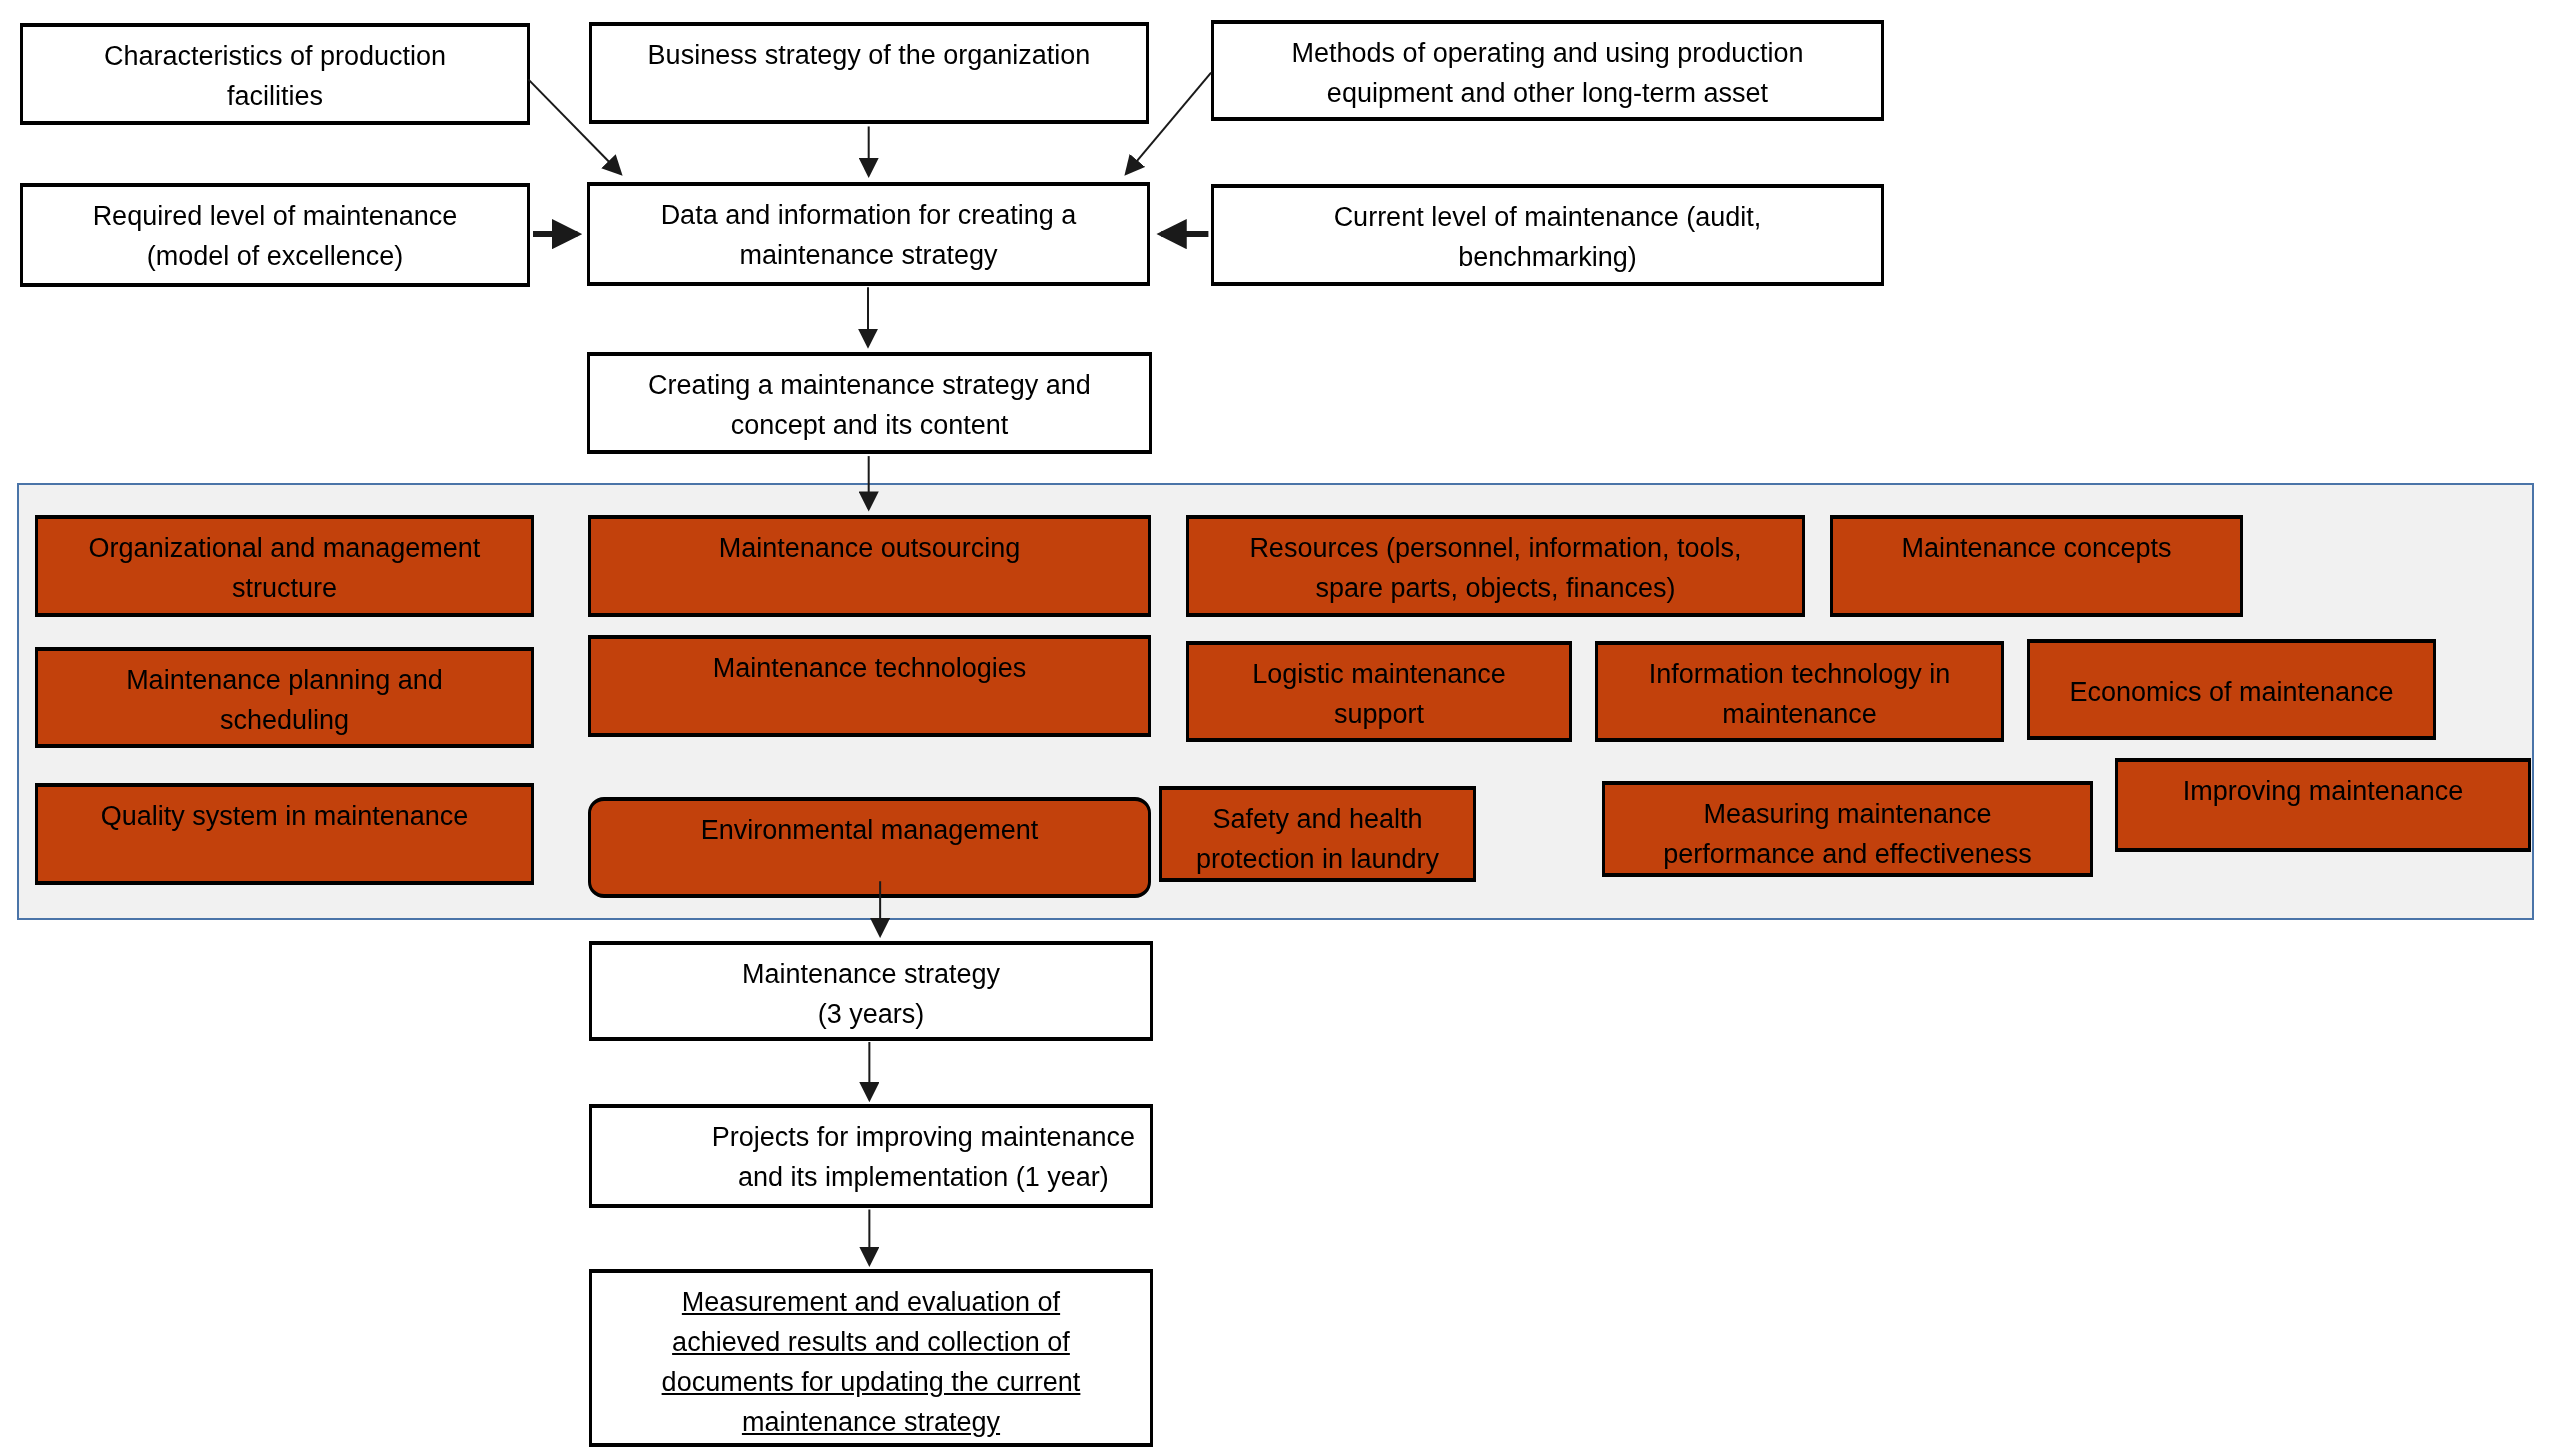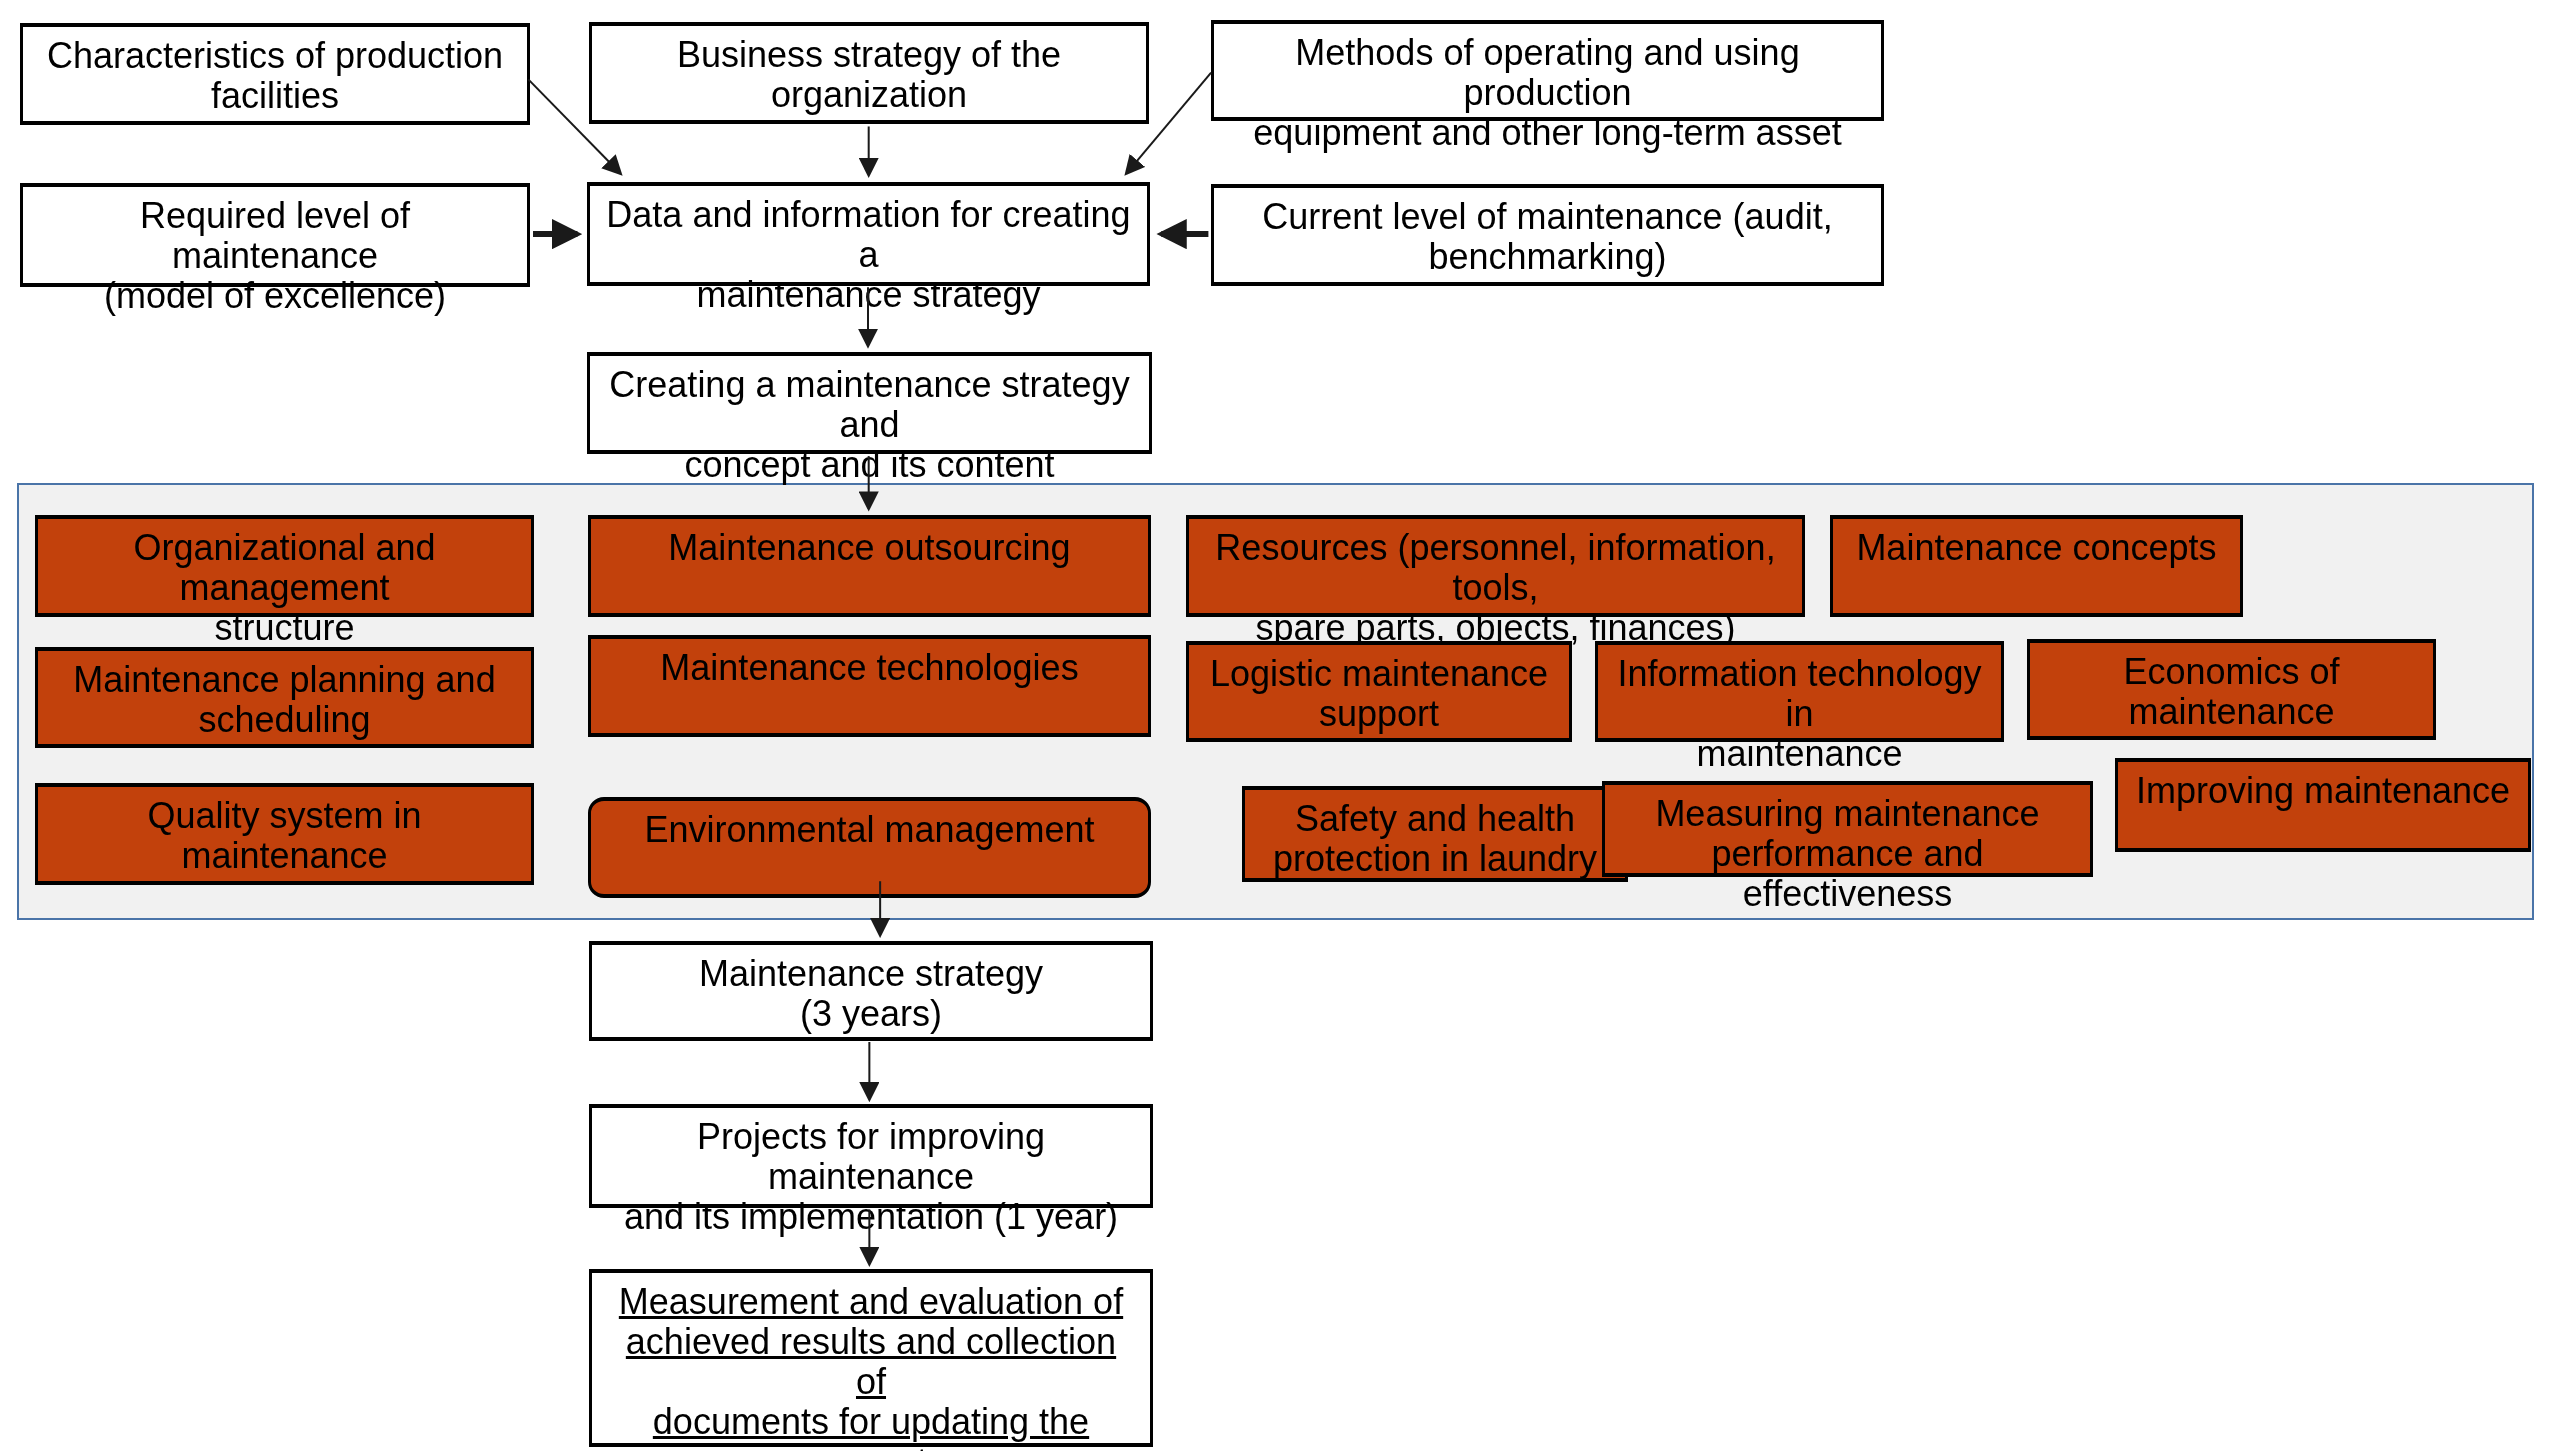--- a/index.html
+++ b/index.html
@@ -17,21 +17,21 @@
     box-sizing: border-box;
     background: #ffffff;
     border: 3.4px solid #000000;
     border-top-width: 4.7px;
     border-bottom-width: 4.7px;
     display: flex;
     justify-content: center;
     align-items: flex-start;
     padding: 9.4px 15px 5.4px 15px;
     text-align: center;
-    font-size: 36px;
+    font-size: 27px;
     line-height: 40px;
     white-space: pre-line;
   }
   .node.gray { background: #c2410c; }
   .frame {
     position: absolute;
     box-sizing: border-box;
     background: #f1f1f1;
     border: 2.7px solid #4a74a8;
   }
@@ -115,21 +115,21 @@
   <div class="node gray" style="left:2027px; top:639px; width:409px; height:101px;align-items:center;">
     <span>Economics of maintenance</span>
   </div>
 
   <div class="node gray" style="left:35px; top:783px; width:499px; height:102px;">
     <span>Quality system in maintenance</span>
   </div>
   <div class="node gray" style="left:588px; top:797px; width:563px; height:101px;border-radius:16px;">
     <span>Environmental management</span>
   </div>
-  <div class="node gray" style="left:1242px; top:786px; width:386px; height:96px;">
+  <div class="node gray" style="left:1159px; top:786px; width:317px; height:96px;">
     <span>Safety and health
 protection in laundry</span>
   </div>
   <div class="node gray" style="left:1602px; top:781px; width:491px; height:96px;">
     <span>Measuring maintenance
 performance and effectiveness</span>
   </div>
   <div class="node gray" style="left:2115px; top:758px; width:416px; height:94px;">
     <span>Improving maintenance</span>
   </div>

